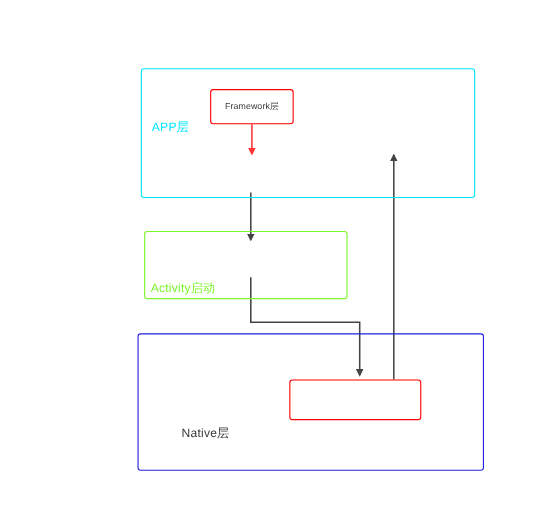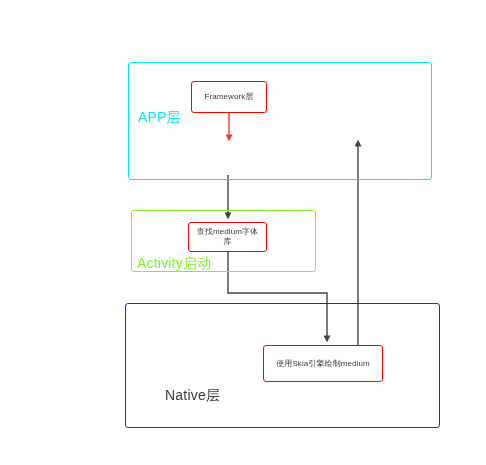--- a/index.html
+++ b/index.html
@@ -29,21 +29,21 @@
   }
   .layer {
     position: absolute;
     box-sizing: border-box;
     border: 1.5px solid #000;
     border-radius: 3px;
     background: transparent;
   }
   .layer-label {
     position: absolute;
-    font-size: 14px;
+    font-size: 11px;
     line-height: 1.1;
     white-space: nowrap;
     letter-spacing: 0.2px;
   }
   .node {
     position: absolute;
     box-sizing: border-box;
     border: 1.5px solid #ff0000;
     border-radius: 3px;
     background: #ffffff;
@@ -92,26 +92,19 @@
   <div class="layer-label" style="left:142px; top:388px; color:#3a3a3a;padding-left:23px;">Native层</div>
 
   <div class="node" style="left:191px; top:81px; width:76px; height:32px;">
     <div>
       <span>Framework层</span>
     </div>
   </div>
 
 
 
-  <div class="node" style="left:188px; top:222px; width:79px; height:30px;">
-    <div>
-      <span>查找medium字体</span>
-      <span>库</span>
-    </div>
-  </div>
 
   <div class="node" style="left:263px; top:345px; width:120px; height:37px;">
     <div>
-      <span>使用Skia引擎绘制medium</span>
     </div>
   </div>
 
 </div>
 
 </body></html>

